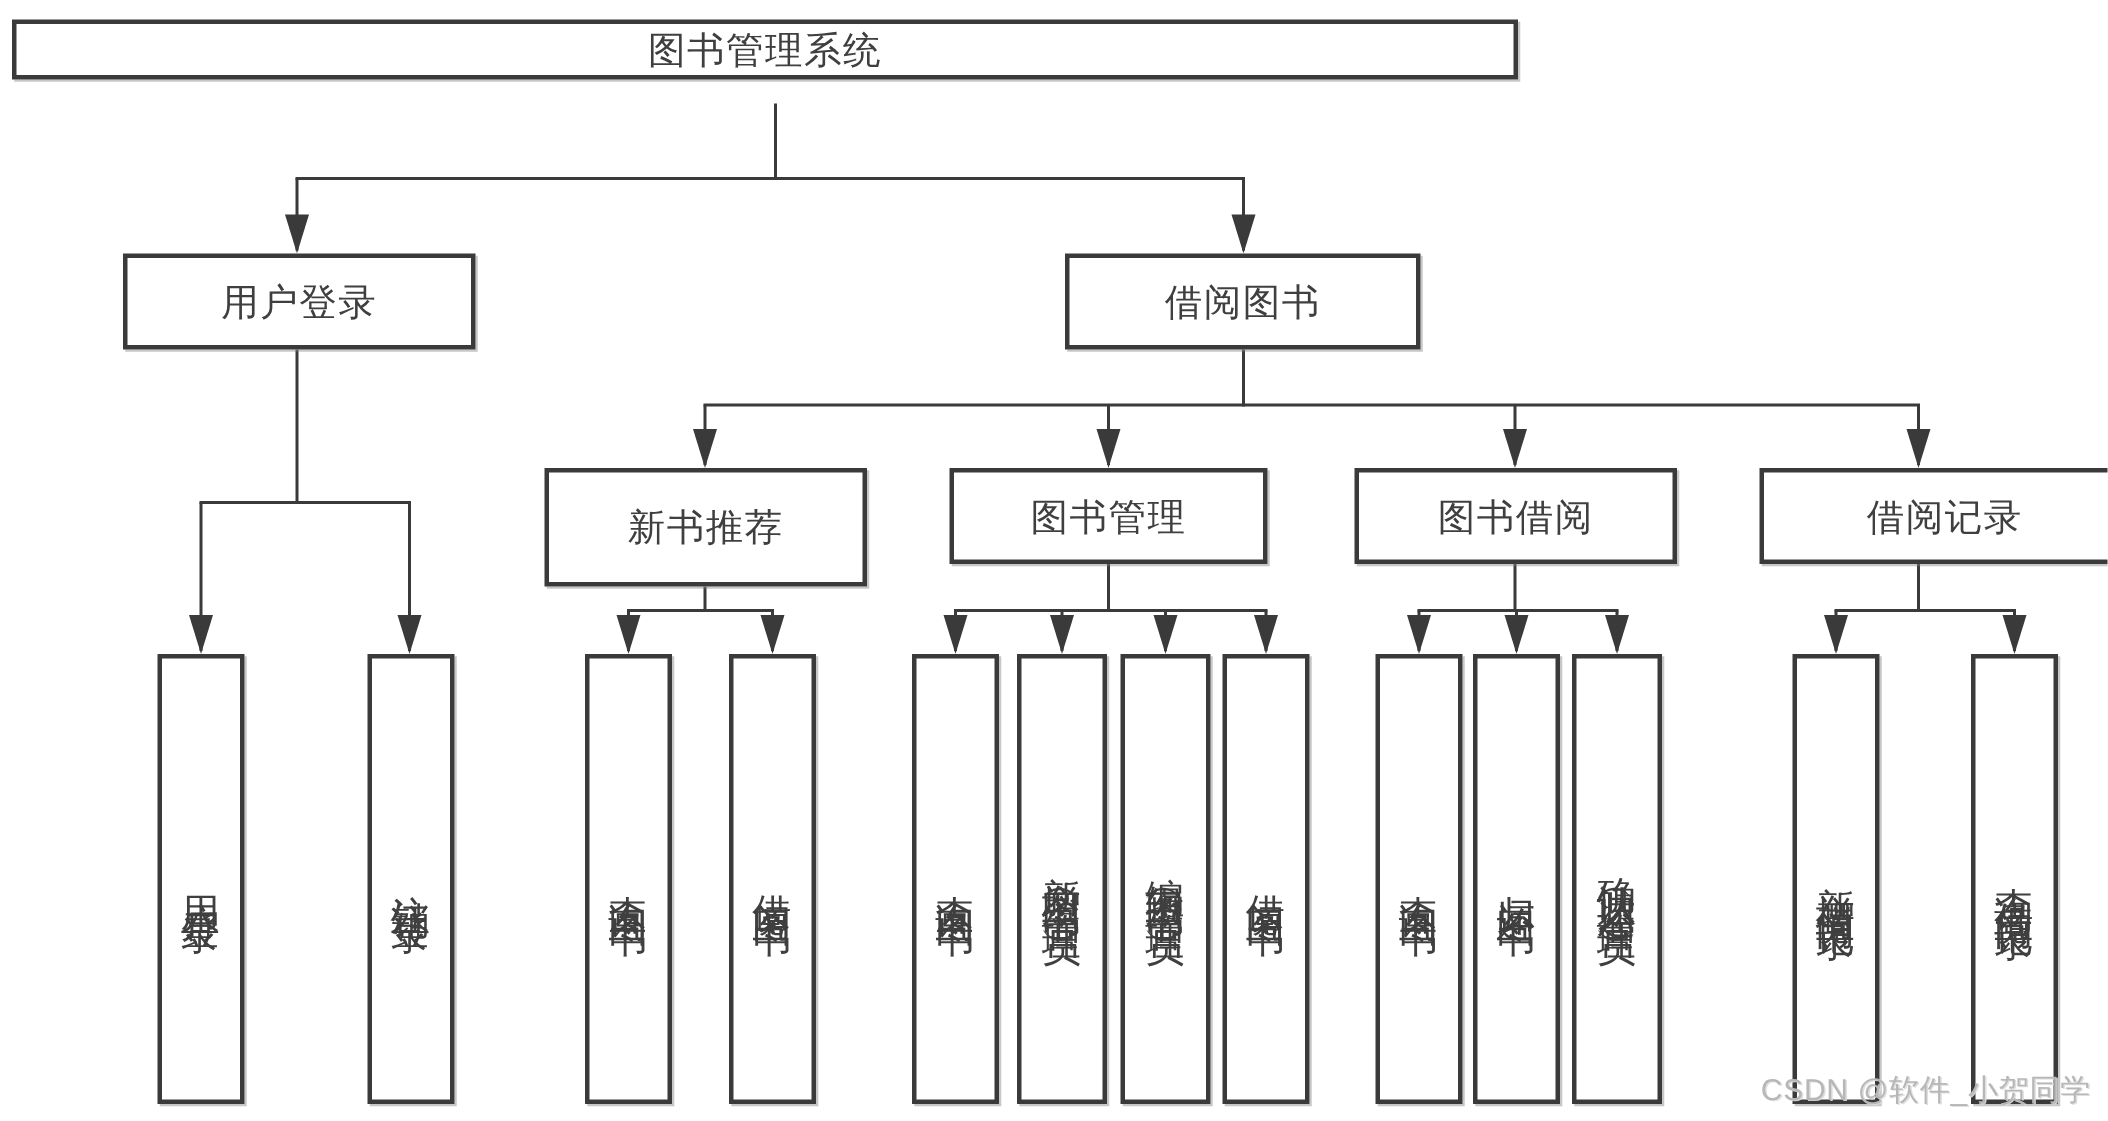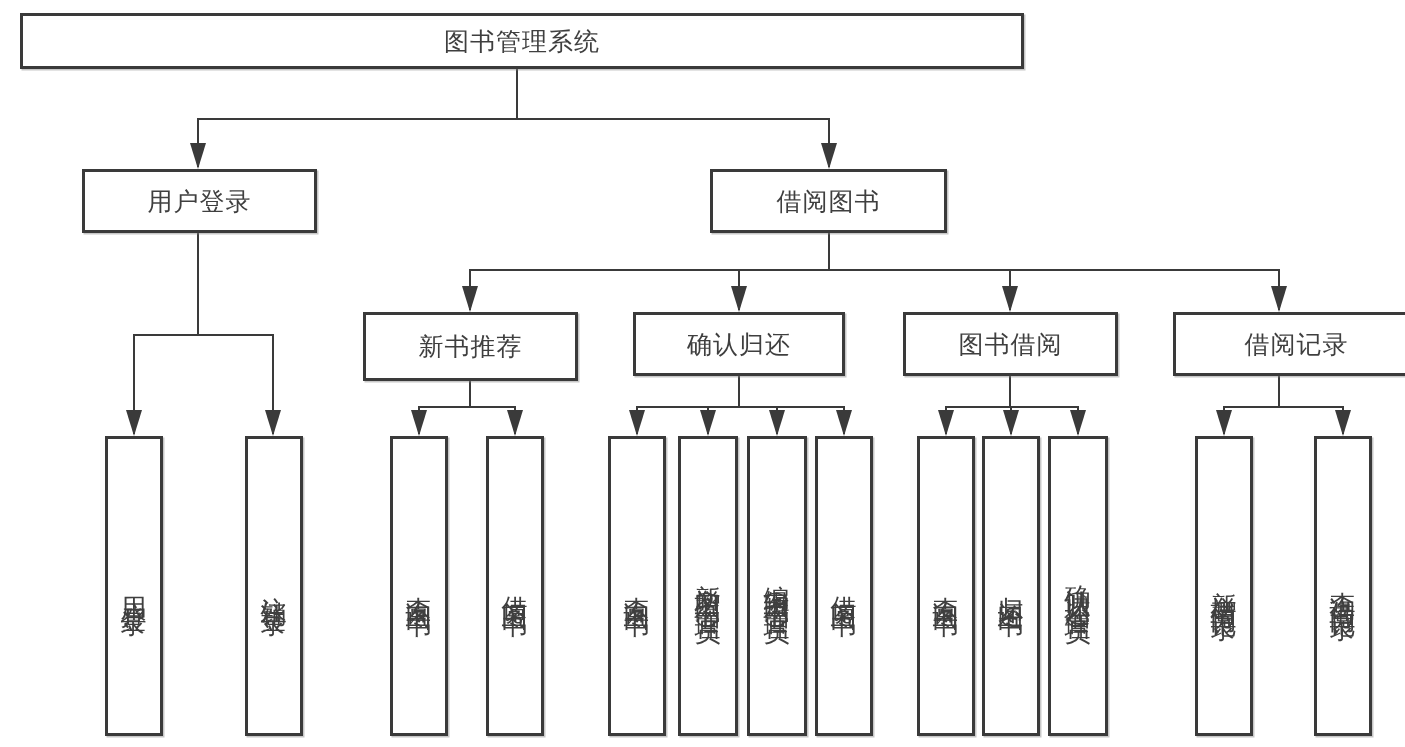--- a/index.html
+++ b/index.html
@@ -53,36 +53,36 @@
     font-size:20px;color:#b7b7b7;letter-spacing:.5px;
     text-shadow:1px 1px 0 rgba(220,220,220,.9);
     white-space:nowrap;
   }
 </style>
 </head>
 <body>
 
 <div class="canvas">
 
-  <div class="node node-h" style="left:20px;top:13px;width:1004px;height:56px;">
+  <div class="node node-h" style="left:8px;top:13px;width:1004px;height:40px;">
     <span>图书管理系统</span>
   </div>
 
   <div class="node node-h" style="left:82px;top:169px;width:235px;height:64px;">
     <span>用户登录</span>
   </div>
   <div class="node node-h" style="left:710px;top:169px;width:237px;height:64px;">
     <span>借阅图书</span>
   </div>
 
-  <div class="node node-h" style="left:363px;top:312px;width:215px;height:69px;">
+  <div class="node node-h" style="left:363px;top:312px;width:215px;height:79px;">
     <span>新书推荐</span>
   </div>
   <div class="node node-h" style="left:633px;top:312px;width:212px;height:64px;">
-    <span>确认归还</span>
+    <span>图书管理</span>
   </div>
   <div class="node node-h" style="left:903px;top:312px;width:215px;height:64px;">
     <span>图书借阅</span>
   </div>
   <div class="node node-h" style="left:1173px;top:312px;width:247px;height:64px;">
     <span>借阅记录</span>
   </div>
 
   <div class="node node-v" style="left:105px;top:436px;width:58px;height:300px;">
     <span>用户登录</span>
@@ -117,20 +117,21 @@
   <div class="node node-v" style="left:1048px;top:436px;width:60px;height:300px;">
     <span>确认归还（管理员）</span>
   </div>
   <div class="node node-v" style="left:1195px;top:436px;width:58px;height:300px;">
     <span>新增借阅记录</span>
   </div>
   <div class="node node-v" style="left:1314px;top:436px;width:58px;height:300px;">
     <span>查询借阅记录</span>
   </div>
 
+  <div class="watermark">CSDN @软件_小贺同学</div>
 <div class="cline" style="left: 516px; top: 69px; width: 2px; height: 51px;"></div>
     <div class="cline" style="left: 197px; top: 119px; width: 2px; height: 48px;"></div>
     <div class="cline" style="left: 828px; top: 119px; width: 2px; height: 48px;"></div>
     <div class="cline" style="left: 197px; top: 232px; width: 2px; height: 104px;"></div>
     <div class="cline" style="left: 133px; top: 335px; width: 2px; height: 99px;"></div>
     <div class="cline" style="left: 272px; top: 335px; width: 2px; height: 99px;"></div>
     <div class="cline" style="left: 828px; top: 232px; width: 2px; height: 39px;"></div>
     <div class="cline" style="left: 469px; top: 270px; width: 2px; height: 40px;"></div>
     <div class="cline" style="left: 738px; top: 270px; width: 2px; height: 40px;"></div>
     <div class="cline" style="left: 1009px; top: 270px; width: 2px; height: 40px;"></div>

